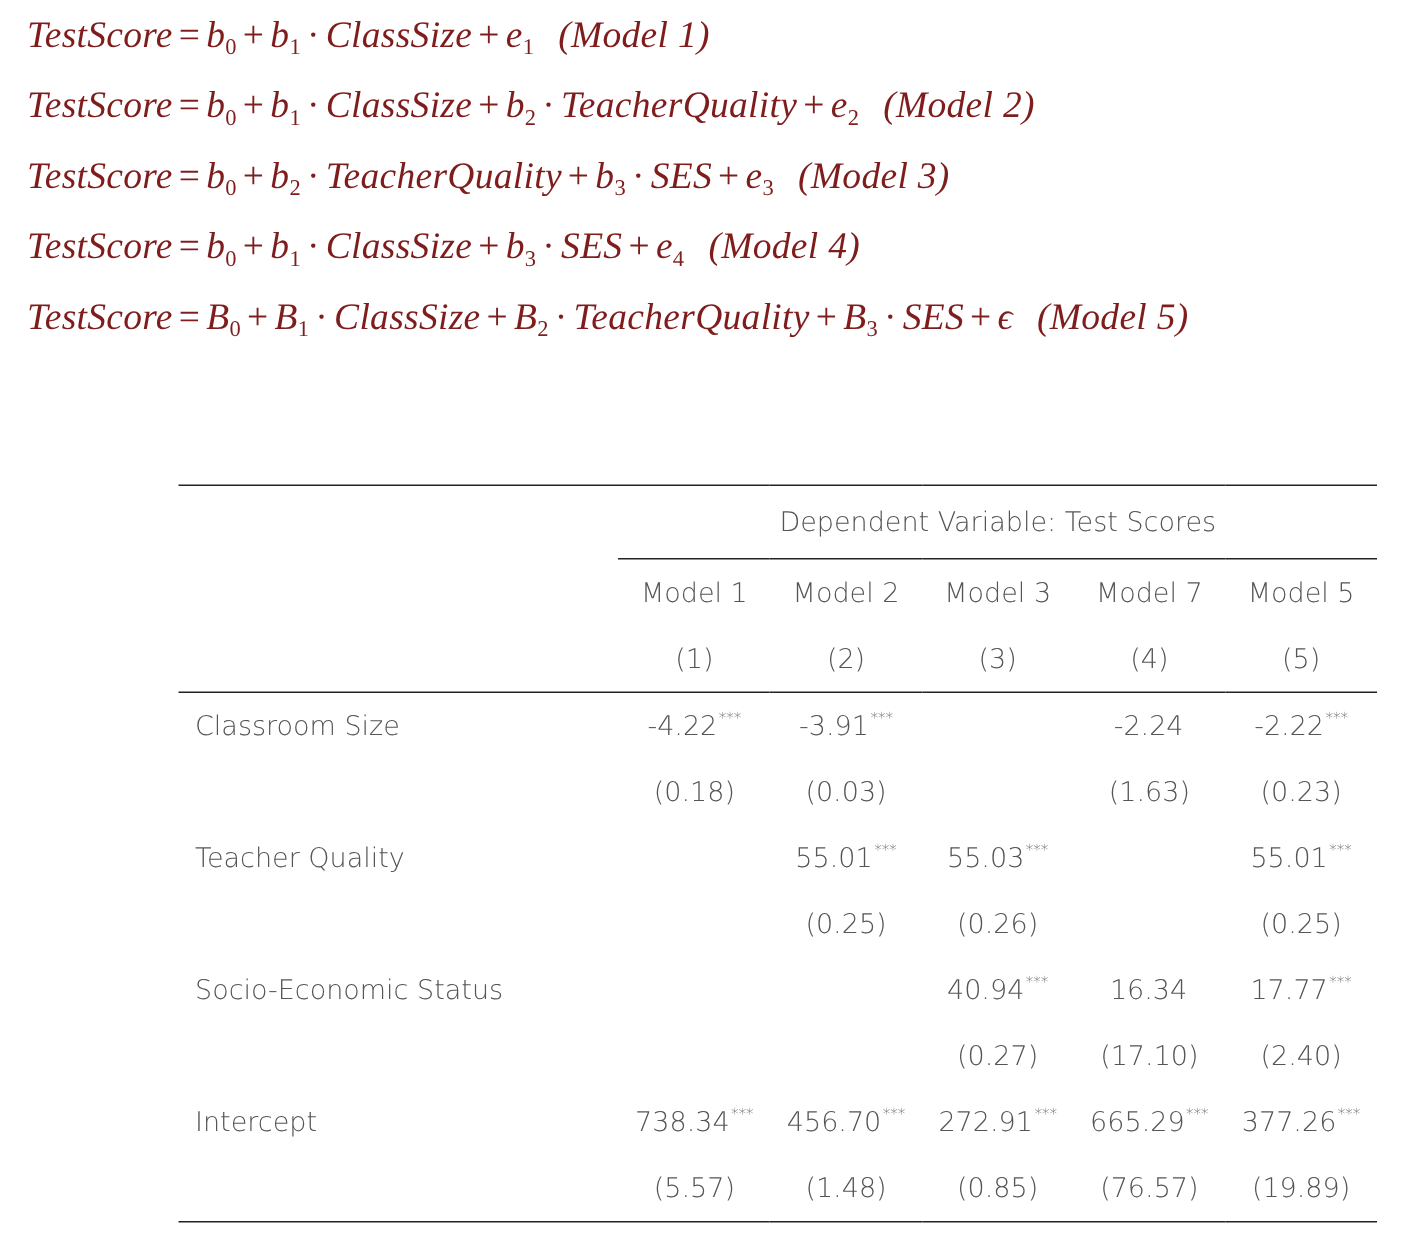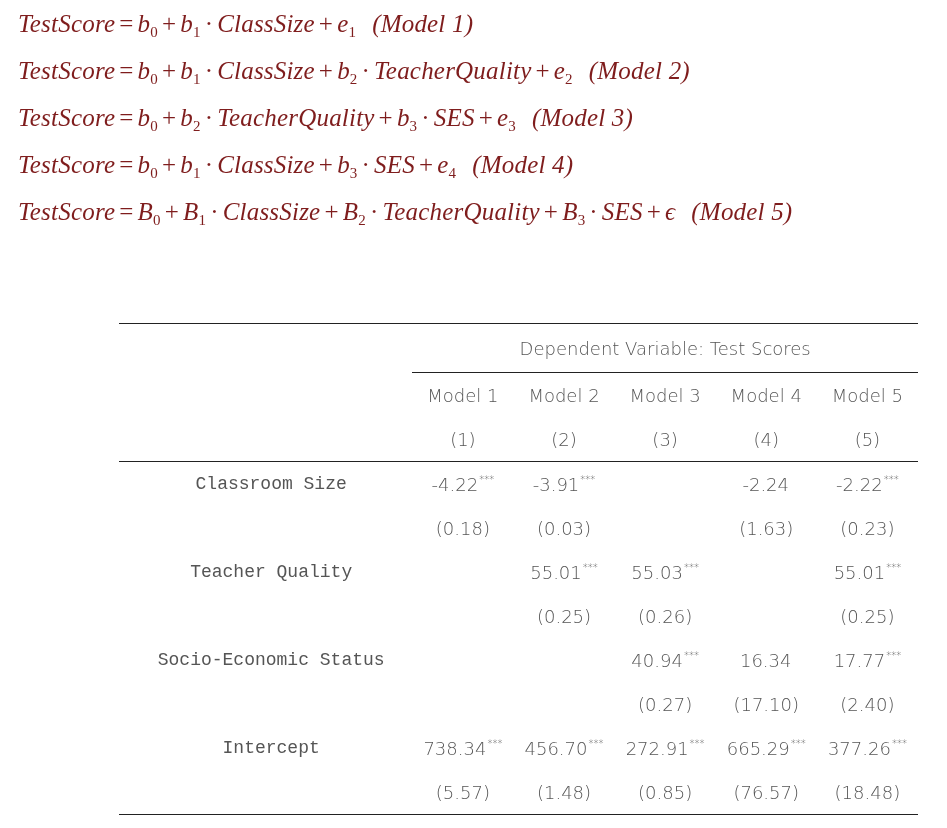--- a/index.html
+++ b/index.html
@@ -27,21 +27,21 @@
       font-weight: 300; color: #555; font-size: 18px;
     }
     table { border-collapse: collapse; width: 799px; table-layout: fixed; }
     td, th { padding: 0; height: 44px; font-weight: 300; text-align: center; color: #555; }
     col.c0 { width: 293px; }
     col.cn { width: 101px; }
     .top-rule { border-top: 1.5px solid #222; }
     .dv-cell { height: 48px; border-bottom: 1.5px solid #222; }
     .mid-rule td { border-bottom: 1.5px solid #222; }
     .bottom-rule td { border-bottom: 1.5px solid #222; }
-    .label { text-align: center; padding-left: 11px; font-family: Liberation Mono, monospace; }
+    .label { text-align: left; padding-left: 11px; }
     .stars { font-size: 10px; vertical-align: 8px; line-height: 0; margin-left: 1px; }
     .coef { white-space: nowrap; text-align: center; }
   </style>
 </head>
 <body>
 
 <div class="equations" id="eqs">
     <div class="eq"><span>TestScore</span><span class="op up">=</span><span><span>b</span><sub>0</sub></span><span class="op up">+</span><span><span>b</span><sub>1</sub></span><span class="op up">·</span><span><span>ClassSize</span></span><span class="op up">+</span><span><span>e</span><sub>1</sub></span><span class="tag">(Model 1)</span></div>
     <div class="eq"><span>TestScore</span><span class="op up">=</span><span><span>b</span><sub>0</sub></span><span class="op up">+</span><span><span>b</span><sub>1</sub></span><span class="op up">·</span><span><span>ClassSize</span></span><span class="op up">+</span><span><span>b</span><sub>2</sub></span><span class="op up">·</span><span><span>TeacherQuality</span></span><span class="op up">+</span><span><span>e</span><sub>2</sub></span><span class="tag">(Model 2)</span></div>
     <div class="eq"><span>TestScore</span><span class="op up">=</span><span><span>b</span><sub>0</sub></span><span class="op up">+</span><span><span>b</span><sub>2</sub></span><span class="op up">·</span><span><span>TeacherQuality</span></span><span class="op up">+</span><span><span>b</span><sub>3</sub></span><span class="op up">·</span><span><span>SES</span></span><span class="op up">+</span><span><span>e</span><sub>3</sub></span><span class="tag">(Model 3)</span></div>
@@ -61,21 +61,21 @@
       </colgroup>
     <tbody id="tbody">
       <tr class="top-rule">
         <td rowspan="3" style="border-bottom:1.5px solid #222;"></td>
         <td colspan="5" class="dv-cell">Dependent Variable: Test Scores</td>
       </tr>
       <tr>
         <td>Model 1</td>
         <td>Model 2</td>
         <td>Model 3</td>
-        <td>Model 4</td>
+        <td>Model 7</td>
         <td>Model 5</td>
       </tr>
       <tr class="mid-rule">
         <td>(1)</td>
         <td>(2)</td>
         <td>(3)</td>
         <td>(4)</td>
         <td>(5)</td>
       </tr>
     <tr>
@@ -133,17 +133,17 @@
           <td class="coef"><span>272.91</span><span class="stars">***</span></td>
           <td class="coef"><span>665.29</span><span class="stars">***</span></td>
           <td class="coef"><span>377.26</span><span class="stars">***</span></td>
         </tr>
         <tr class="bottom-rule">
           <td></td>
           <td>(5.57)</td>
           <td>(1.48)</td>
           <td>(0.85)</td>
           <td>(76.57)</td>
-          <td>(18.48)</td>
+          <td>(19.89)</td>
         </tr>
       </tbody>
   </table>
 </div>
 
 </body></html>

